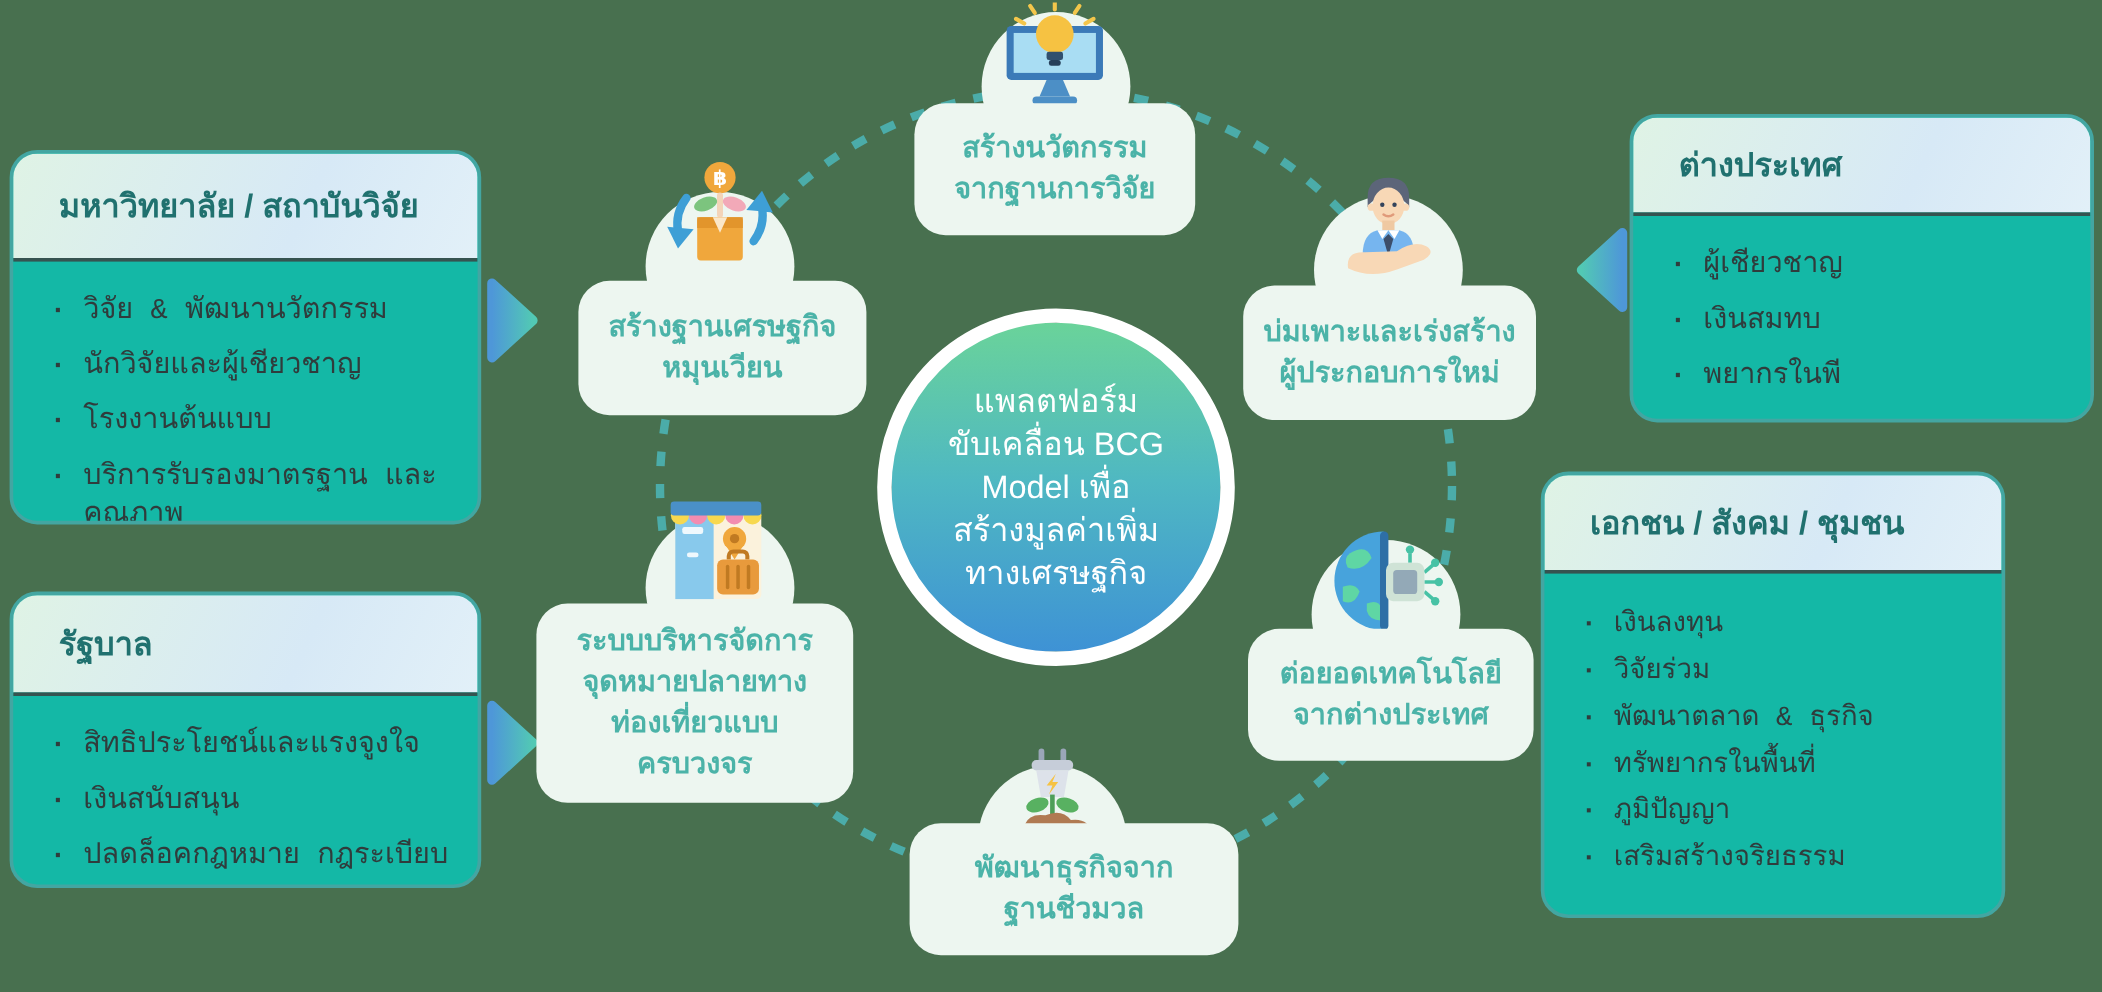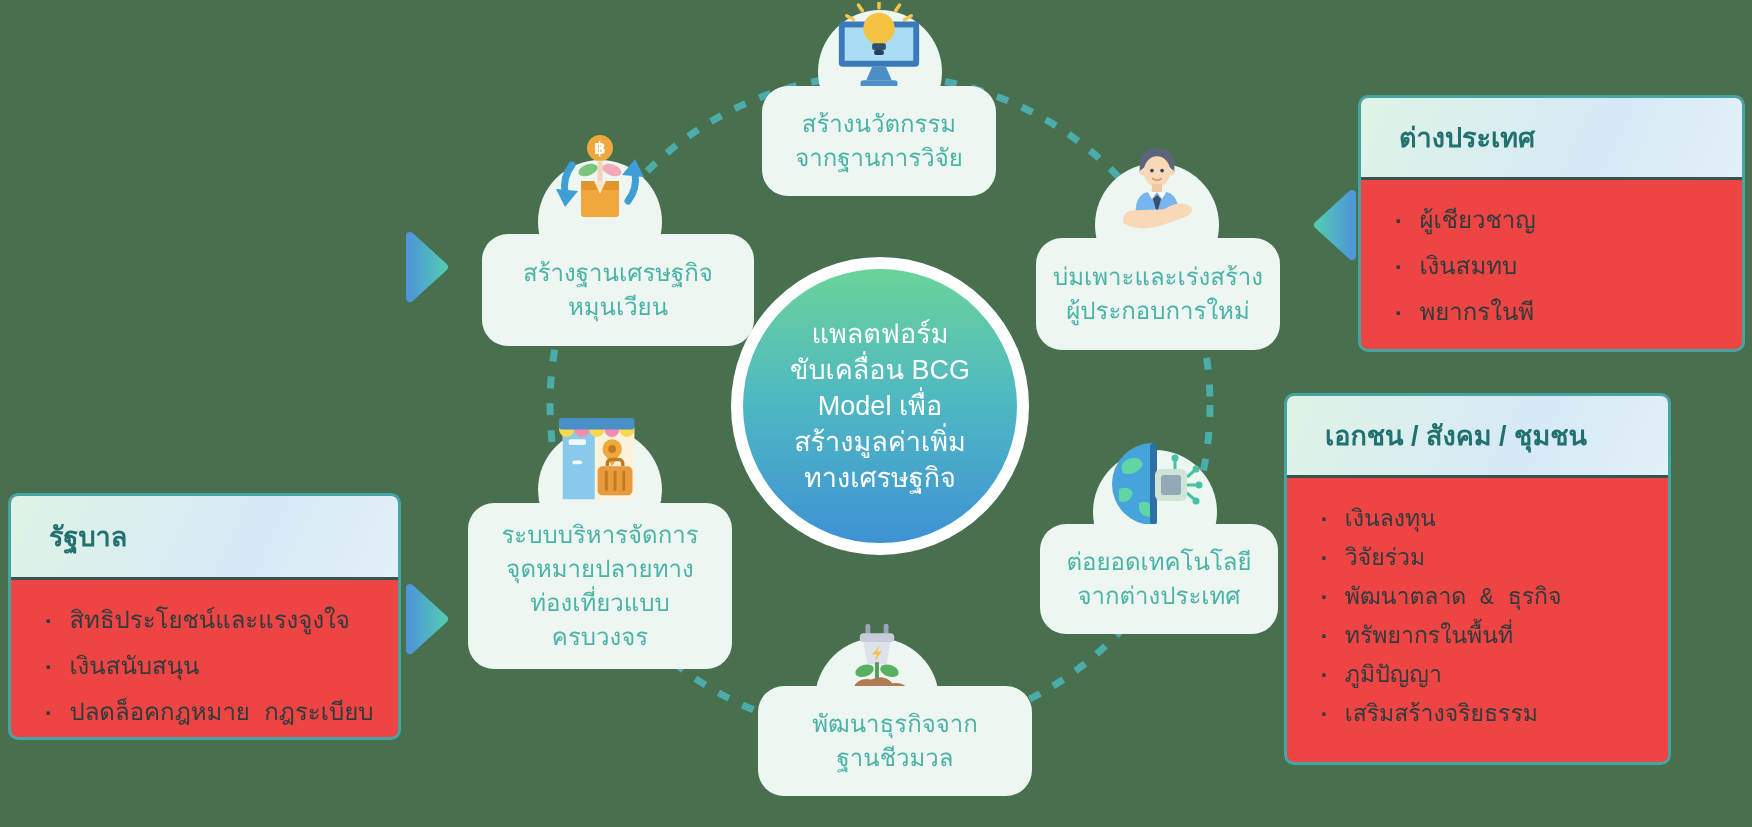--- a/index.html
+++ b/index.html
@@ -19,27 +19,27 @@
     z-index:6; text-align:center;
   }
   .center-circle .line { color:#ffffff; font-weight:normal; font-size:27px; line-height:36px; }
 
   
   .node-circle { position:absolute; width:124px; height:124px; border-radius:50%; background:#EDF6F0; z-index:2; }
   .node-icon   { position:absolute; z-index:3; }
   .node-card {
     position:absolute; background:#EDF6F0; border-radius:26px; z-index:4;
     display:flex; flex-direction:column; align-items:center; justify-content:center;
-    color:#4BB3A8; font-weight:normal; font-size:24px; line-height:34px;
+    color:#4BB3A8; font-weight:bold; font-size:24px; line-height:34px;
     text-align:center; padding:0 16px; box-sizing:border-box;
   }
 
   
   .info-box {
-    position:absolute; background:#ef4444; border:3px solid #43A6A2; border-radius:10px;
+    position:absolute; background:#14b8a6; border:3px solid #43A6A2; border-radius:23px;
     overflow:hidden; z-index:4; box-sizing:border-box;
   }
   .info-header {
     display:flex; align-items:center; padding-left:38px;
     background:linear-gradient(115deg,#DFF3E5 0%,#D7E9F6 62%,#E2F0F8 100%);
     border-bottom:3px solid #365350;
     color:#20716F; font-weight:bold; font-size:27px; box-sizing:border-box;
   }
   .info-body { padding:26px 24px 8px 30px;font-family:Liberation Mono, monospace; }
   .info-body ul { list-style:none; margin:0; padding:0; }
@@ -179,21 +179,21 @@
     <polygon points="51,43 67,43 59,56" fill="#F0A73C"></polygon>
     <circle cx="59" cy="38" r="4" fill="#C07A22"></circle>
     <path d="M54 56 v-3 a4 4 0 0 1 4-4 h8 a4 4 0 0 1 4 4 v3" stroke="#C07A22" stroke-width="3.5" fill="none"></path>
     <rect x="44" y="56" width="36" height="30" rx="5" fill="#E89A3C"></rect>
     <g stroke="#C07A22" stroke-width="3" stroke-linecap="round">
       <line x1="53" y1="62" x2="53" y2="80"></line>
         <line x1="62" y1="62" x2="62" y2="80"></line>
         <line x1="71" y1="62" x2="71" y2="80"></line>
     </g>
   </svg>
-  <div class="node-card" style="left:468px;top:503px;width:264px;height:166px">
+  <div class="node-card" style="left:447px;top:503px;width:264px;height:166px">
     <div>ระบบบริหารจัดการ</div>
     <div>จุดหมายปลายทาง</div>
     <div>ท่องเที่ยวแบบ</div>
     <div>ครบวงจร</div>
   </div>
 
   <div class="node-circle" style="left:538px;top:160px"></div>
   <svg class="node-icon" style="left:550px;top:133px" width="100" height="100" viewBox="0 0 100 100">
     <path d="M22 32 A36 36 0 0 0 15 60" stroke="#3E9FD6" stroke-width="7" fill="none" stroke-linecap="round"></path>
     <polygon points="6,56 28,58 15,74" fill="#3E9FD6"></polygon>
@@ -201,25 +201,38 @@
     <polygon points="94,44 72,42 85,26" fill="#3E9FD6"></polygon>
     <circle cx="50" cy="15" r="13" fill="#F0A73C"></circle>
     <text x="50" y="21" font-size="17" font-weight="bold" fill="#FFFFFF" text-anchor="middle">฿</text>
     <path d="M50 30 v16" stroke="#F3D4B8" stroke-width="5" stroke-linecap="round"></path>
     <ellipse cx="38" cy="37" rx="10" ry="5.5" fill="#7CC47E" transform="rotate(-20 38 37)"></ellipse>
     <ellipse cx="62" cy="37" rx="10" ry="5.5" fill="#F2A9B8" transform="rotate(20 62 37)"></ellipse>
     <rect x="31" y="48" width="38" height="36" rx="3" fill="#F0A73C"></rect>
     <rect x="31" y="48" width="38" height="9" fill="#E2952C"></rect>
     <polygon points="44,48 56,48 50,61" fill="#FBE7C8"></polygon>
   </svg>
-  <div class="node-card" style="left:482px;top:234px;width:272px;height:112px">
+  <div class="node-card" style="left:482px;top:234px;width:240px;height:112px">
     <div>สร้างฐานเศรษฐกิจ</div>
     <div>หมุนเวียน</div>
   </div>
 
+  <div class="info-box box-university" style="left:8px;top:125px;width:393px;height:312px">
+    <div class="info-header">
+      <span>มหาวิทยาลัย / สถาบันวิจัย</span>
+    </div>
+    <div class="info-body">
+      <ul>
+        <li class="info-item">วิจัย &amp; พัฒนานวัตกรรม</li>
+        <li class="info-item">นักวิจัยและผู้เชียวชาญ</li>
+        <li class="info-item">โรงงานต้นแบบ</li>
+        <li class="info-item">บริการรับรองมาตรฐาน และคุณภาพ</li>
+      </ul>
+    </div>
+  </div>
 
   <div class="info-box box-government" style="left:8px;top:493px;width:393px;height:247px">
     <div class="info-header">
       <span>รัฐบาล</span>
     </div>
     <div class="info-body">
       <ul>
         <li class="info-item">สิทธิประโยชน์และแรงจูงใจ</li>
         <li class="info-item">เงินสนับสนุน</li>
         <li class="info-item">ปลดล็อคกฎหมาย กฎระเบียบ</li>

